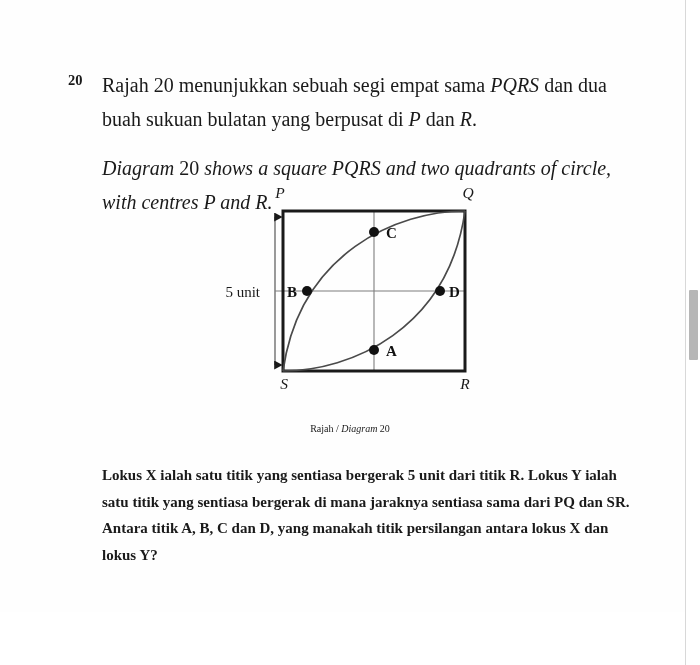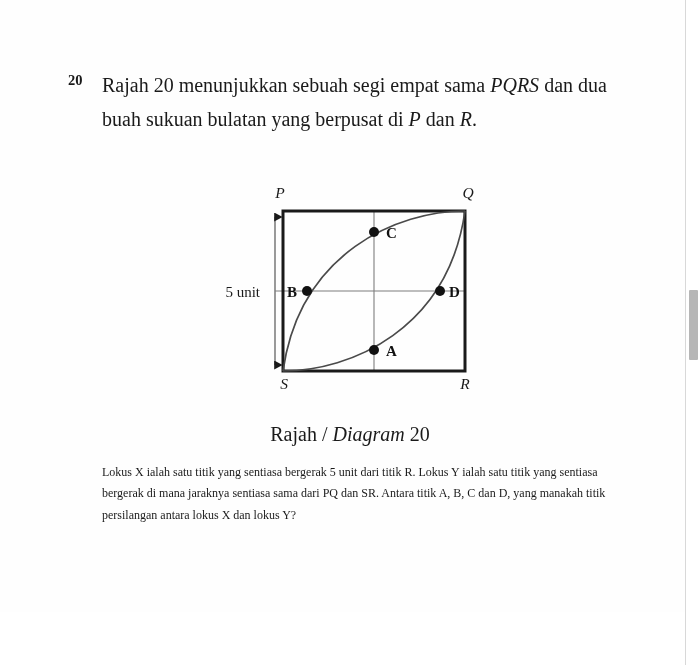--- a/index.html
+++ b/index.html
@@ -68,31 +68,32 @@
   .diagram-area svg {
     display: block;
   }
 
   .fig-caption {
     position: absolute;
     left: 0;
     top: 423px;
     width: 700px;
     text-align: center;
-    font-size: 20px;
+    font-size: 10px;
   }
 
   
   .lower-wrap {
     position: absolute;
     left: 102px;
     top: 462px;
     width: 538px;
-    font-size: 12px;
+    font-size: 15px;
     line-height: 1.78;
+    font-weight: bold;
   }
   .lower-wrap p { margin: 0; }
   .lower-en {
     font-style: italic;
     margin-top: 14px !important;
   }
 
   
   .scroll-track {
     position: absolute;
@@ -116,20 +117,21 @@
 </head>
 <body>
 
 <div class="page">
 
   <div class="q-wrap">
     <div class="q-row">
       <div class="q-num">20</div>
       <div class="q-body">
         <p><span>Rajah 20 menunjukkan sebuah segi empat sama </span><span class="it">PQRS</span><span> dan dua buah sukuan bulatan yang berpusat di </span><span class="it">P</span><span> dan </span><span class="it">R</span><span>.</span></p>
+        <p class="q-en"><span>Diagram</span><span class="up"> 20 </span><span>shows a square PQRS and two quadrants of circle, with centres P and R.</span></p>
       </div>
     </div>
   </div>
 
   <div class="diagram-area">
     <svg width="320" height="230" viewBox="0 0 320 230">
       <defs>
         <marker id="arrUp" markerWidth="9" markerHeight="9" refX="4.5" refY="7.6" orient="auto" markerUnits="userSpaceOnUse">
           <path d="M4.5,0 L9,8.4 L0,8.4 Z" fill="#1a1a1a"></path>
         </marker>

